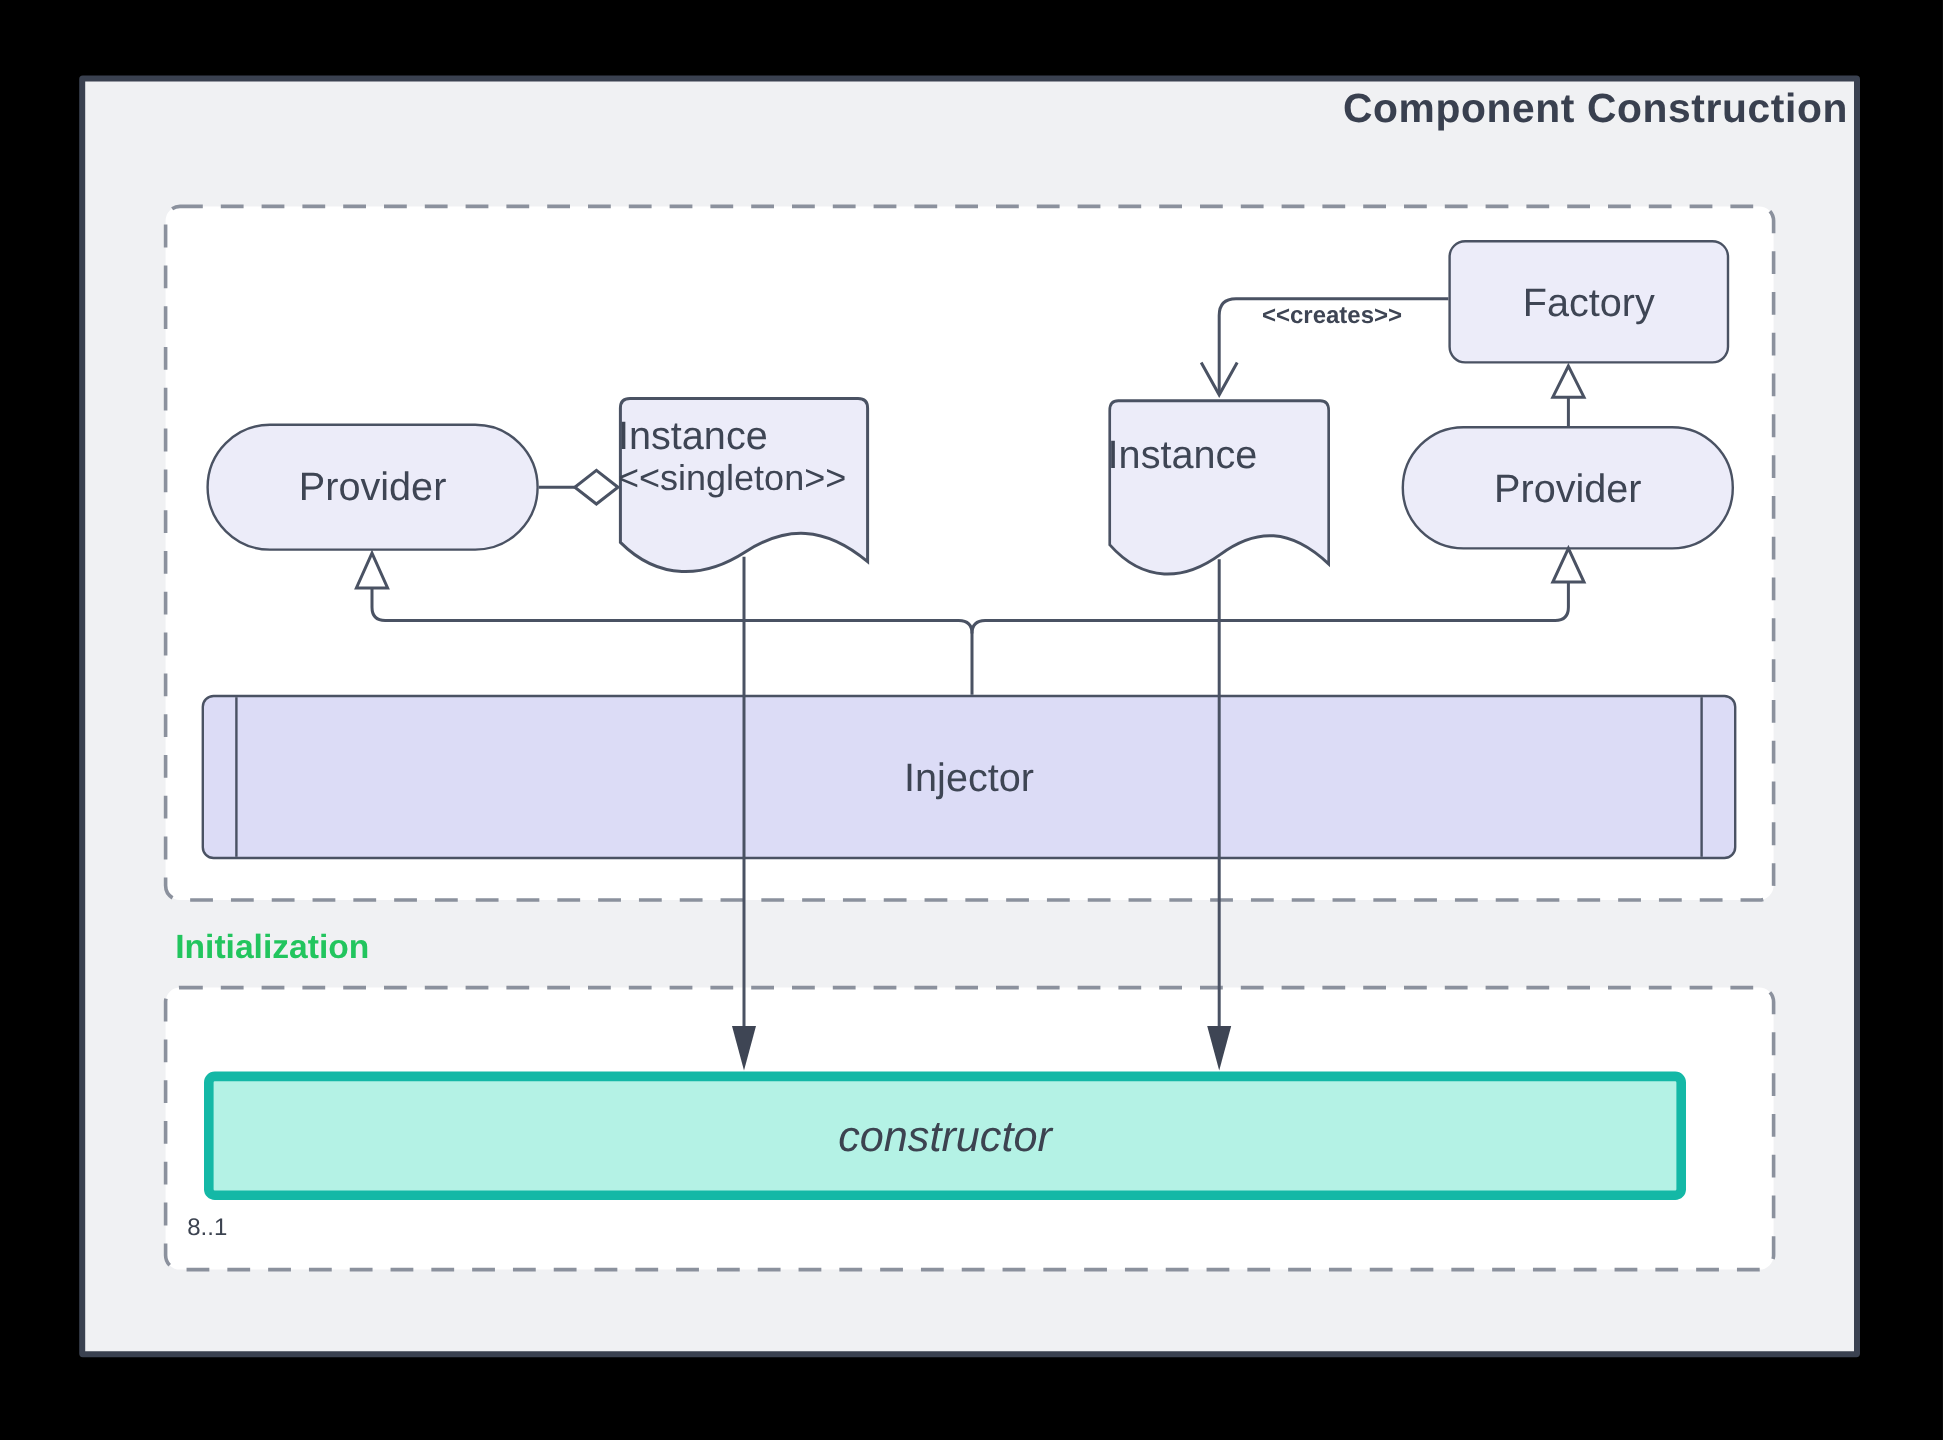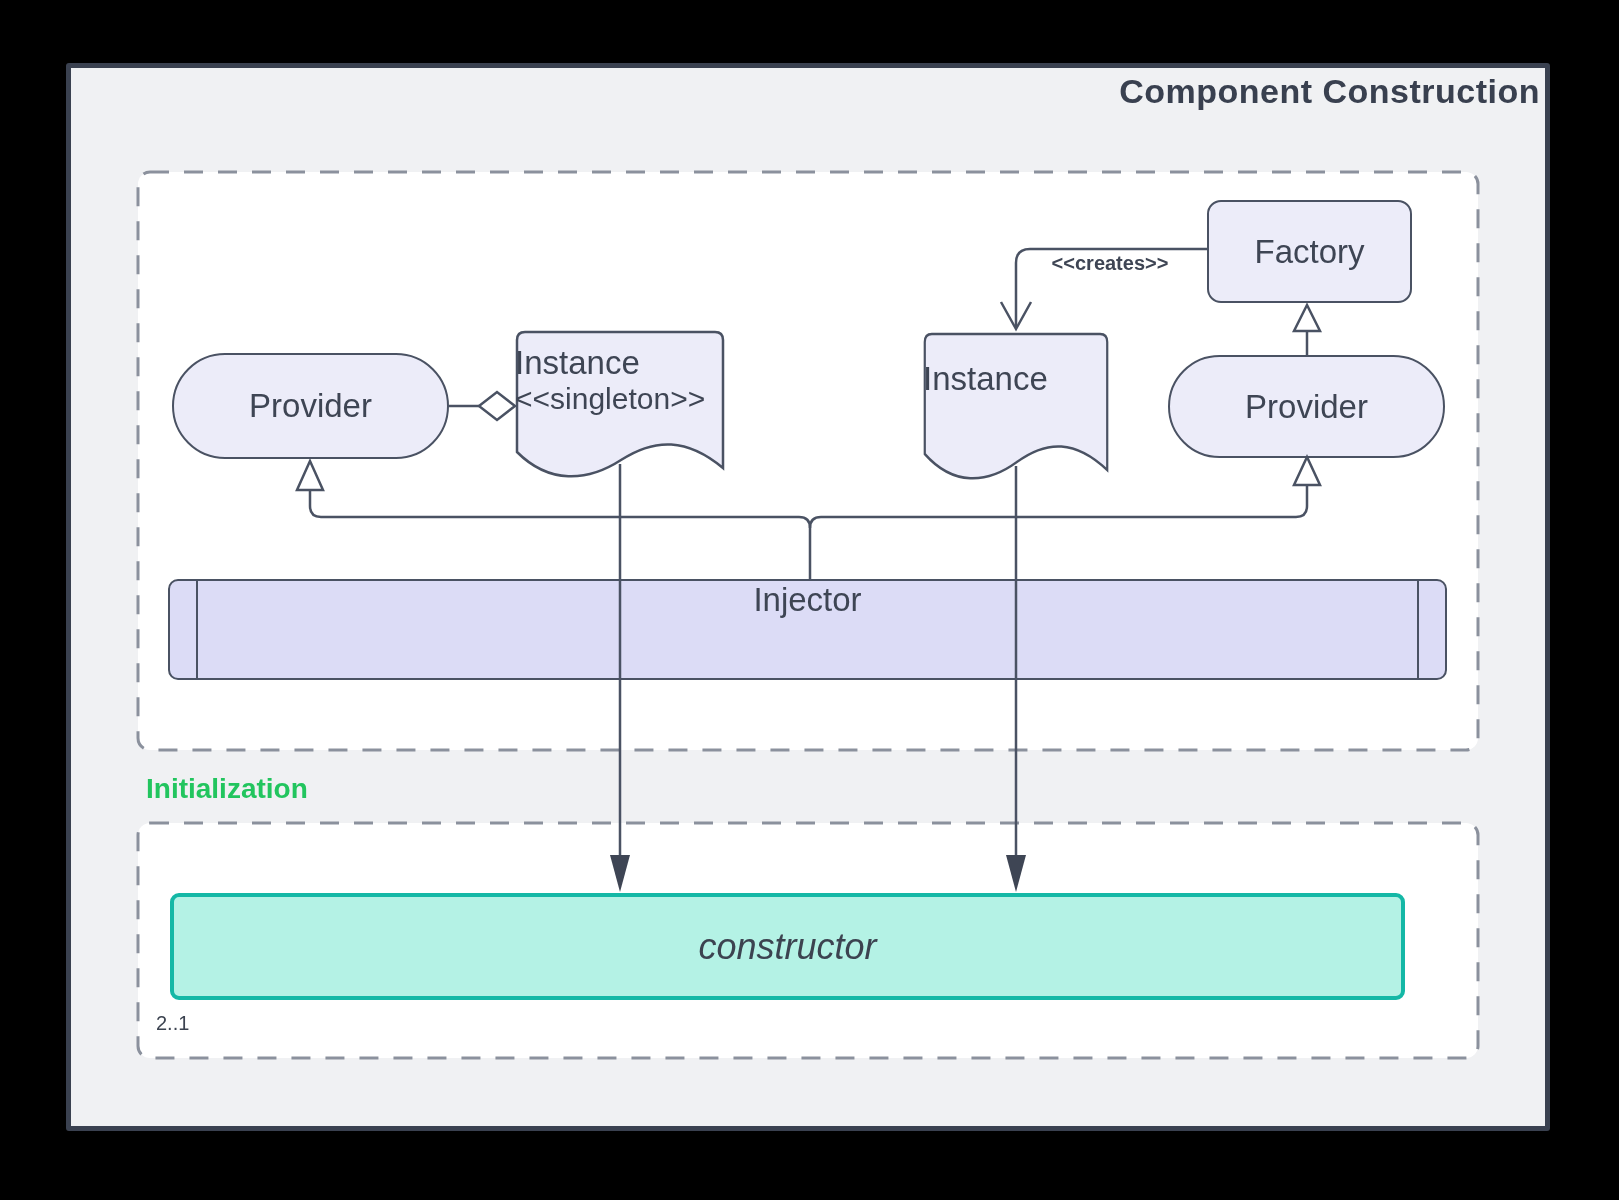--- a/index.html
+++ b/index.html
@@ -12,49 +12,49 @@
 
   .title { position:absolute; top:72px; right:79px; font-size:34px; font-weight:bold;
            color:#39404f; letter-spacing:0.5px; }
 
   svg.layer { position:absolute; left:0; top:0; width:1619px; height:1200px;
               pointer-events:none; }
 
   .node { position:absolute; background:#ececf9; border:2.5px solid #4a5263;
           display:flex; align-items:center; justify-content:center;
           color:#3e4554; font-size:33px; }
-  .factory   { left:1207px; top:200px; width:205px; height:103px; border-radius:14px; }
+  .factory   { left:1207px; top:200px; width:234px; height:103px; border-radius:14px; }
   .provider-l{ left:172px;  top:353px; width:277px; height:106px; border-radius:53px; }
   .provider-r{ left:1168px; top:355px; width:277px; height:103px; border-radius:52px; }
 
   .doc-svg { position:absolute; overflow:visible; }
   .doc-l { left:515px; top:330px; width:210px; height:150px; }
   .doc-r { left:923px; top:332px; width:186px; height:150px; }
   .doc-text { position:absolute; color:#3e4554; line-height:1.15; }
   .doc-text-l { left:515px; top:344px; width:210px; font-size:33px; }
   .doc-text-l .stereotype { font-size:30px; }
   .doc-text-r { left:923px; top:360px; width:186px; font-size:33px; }
 
-  .injector { position:absolute; left:168px; top:579px; width:1279px; height:101px;
+  .injector { position:absolute; left:168px; top:579px; width:1279px; height:137px;
               background:#dcdcf6; border:2.5px solid #4a5263; border-radius:10px;
-              display:flex; align-items:flex-start; justify-content:center;
+              display:flex; align-items:center; justify-content:center;
               color:#3e4554; font-size:33px; }
   .injector .sideline { position:absolute; top:0; bottom:0; width:2px; background:#4a5263; }
   .injector .sideline.left  { left:26px; }
   .injector .sideline.right { right:26px; }
 
   .creates-label { position:absolute; left:1036px; top:251px; width:148px;
                    background:#ffffff; text-align:center; font-size:20px;
                    font-weight:bold; color:#3e4554; padding:1px 0; }
 
   .init-label { position:absolute; left:146px; top:773px; font-size:28px;
                 font-weight:bold; color:#22c55e; }
 
   .constructor { position:absolute; left:170px; top:893px; width:1235px; height:107px;
-                 background:#b4f2e5; border:4px solid #14b8a6; border-radius:9px;
+                 background:#b4f2e5; border:8px solid #14b8a6; border-radius:9px;
                  display:flex; align-items:center; justify-content:center;
                  font-size:36px; font-style:italic; color:#3c4350; }
 
   .multiplicity { position:absolute; left:156px; top:1012px; font-size:20px; color:#3c4350; }
 </style>
 </head>
 <body>
 
 <div id="stage">
 
@@ -125,15 +125,15 @@
       <polygon points="620,892 610,855 630,855" fill="#3e4554" stroke="none"></polygon>
       <path d="M1016,466 V858"></path>
       <polygon points="1016,892 1006,855 1026,855" fill="#3e4554" stroke="none"></polygon>
     </g>
   </svg>
 
   <div class="creates-label">&lt;&lt;creates&gt;&gt;</div>
 
   <div class="init-label">Initialization</div>
 
-  <div class="multiplicity">2..1</div>
+  <div class="multiplicity">8..1</div>
 
 </div>
 
 </body></html>

